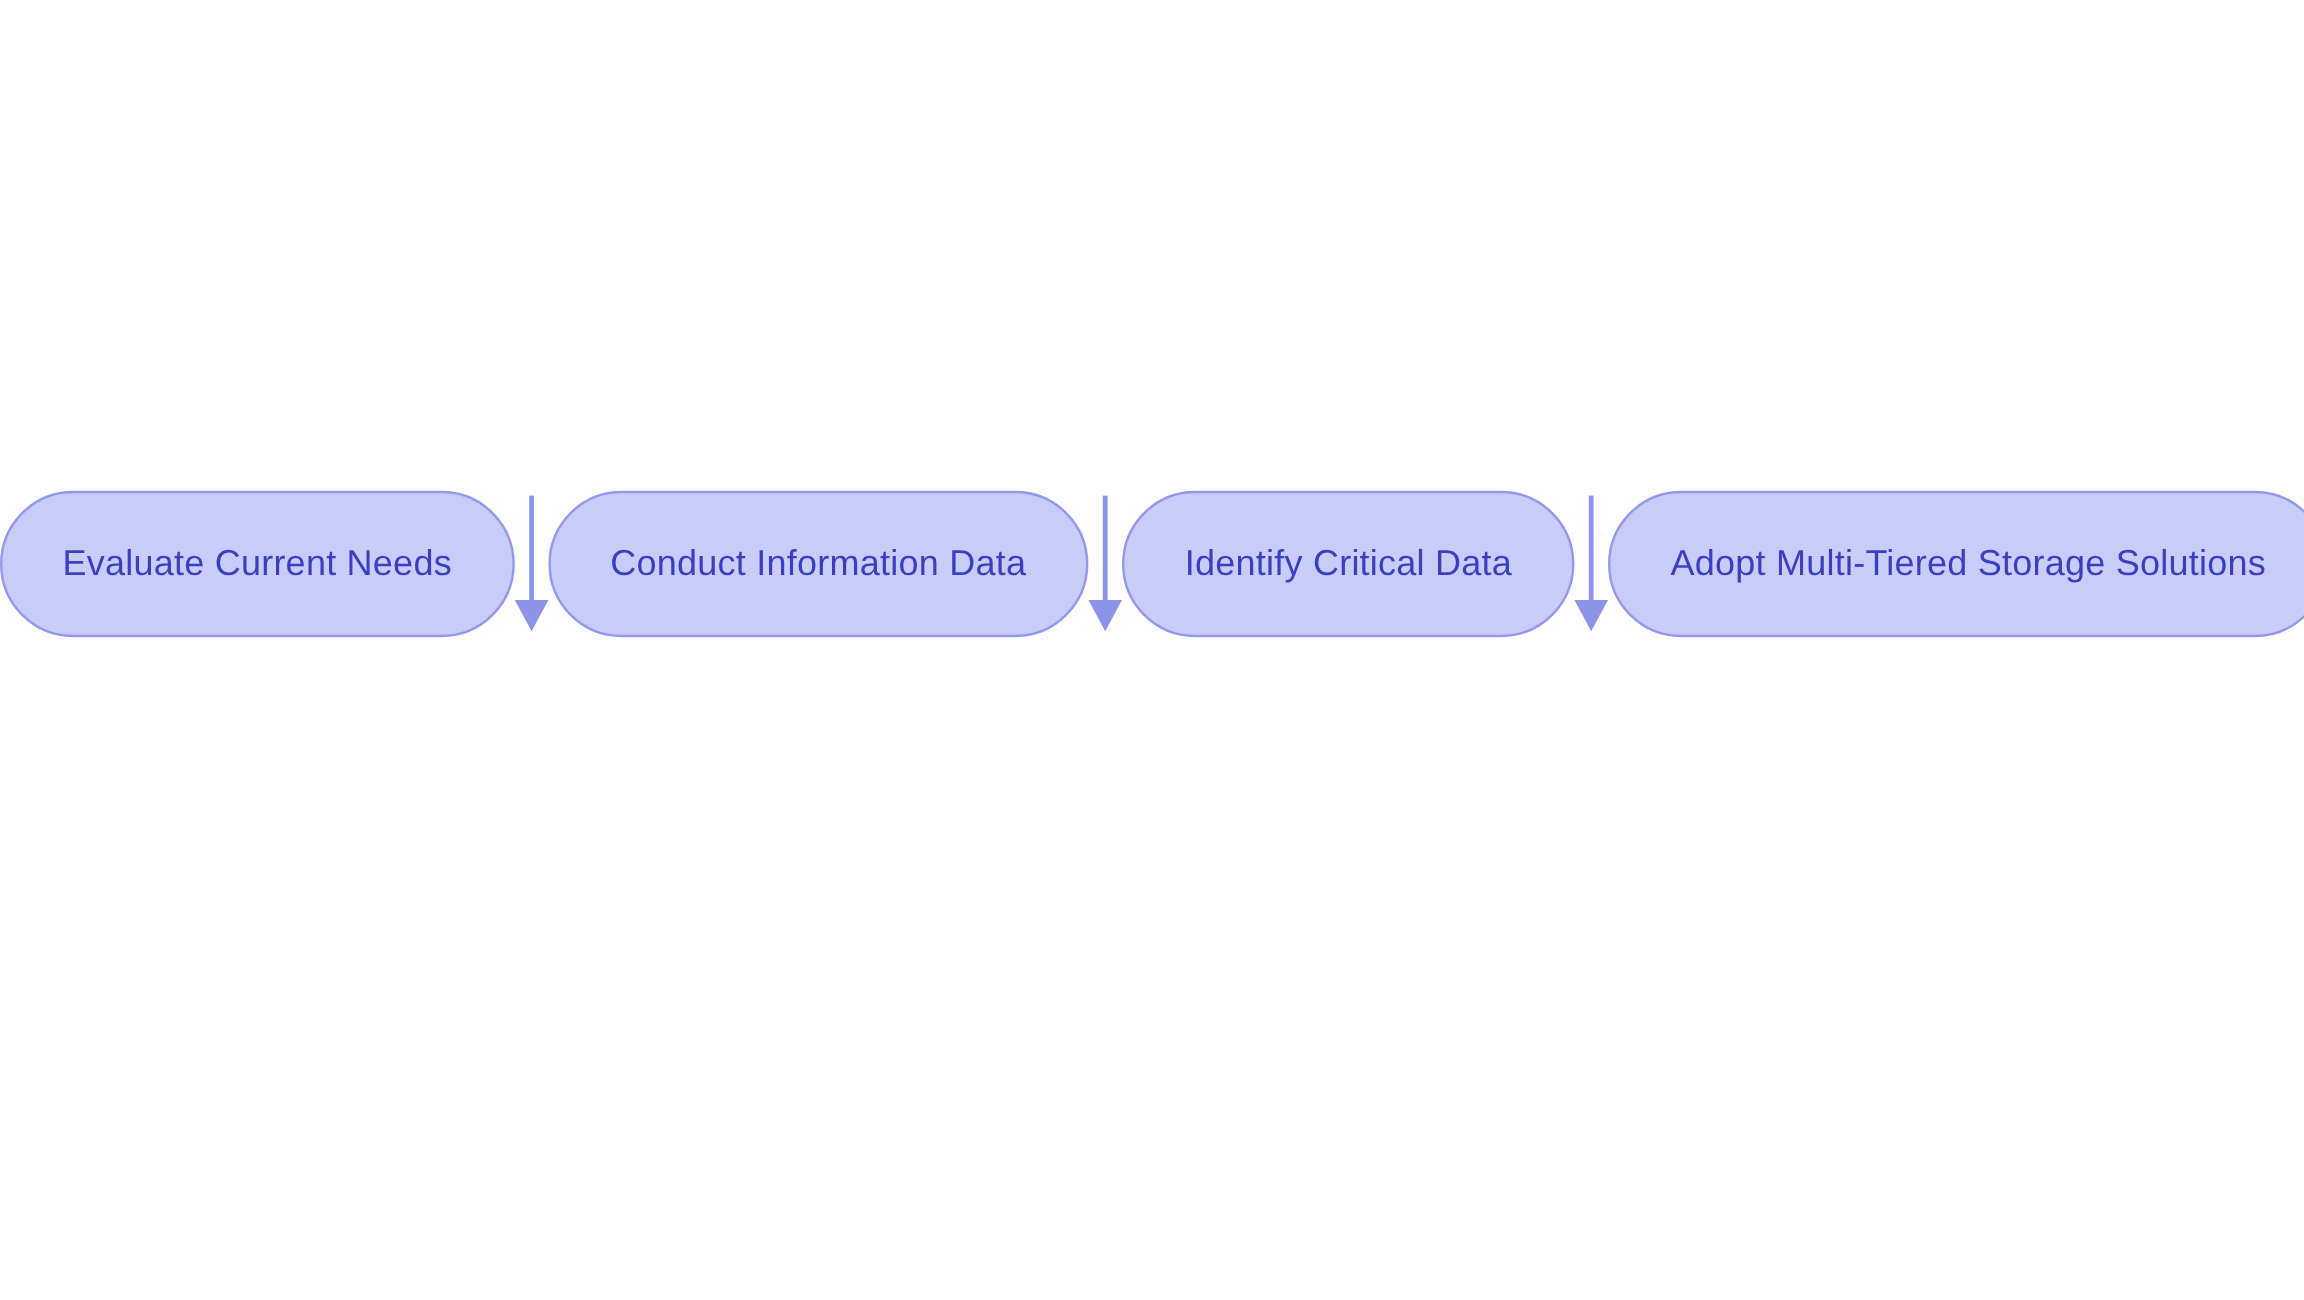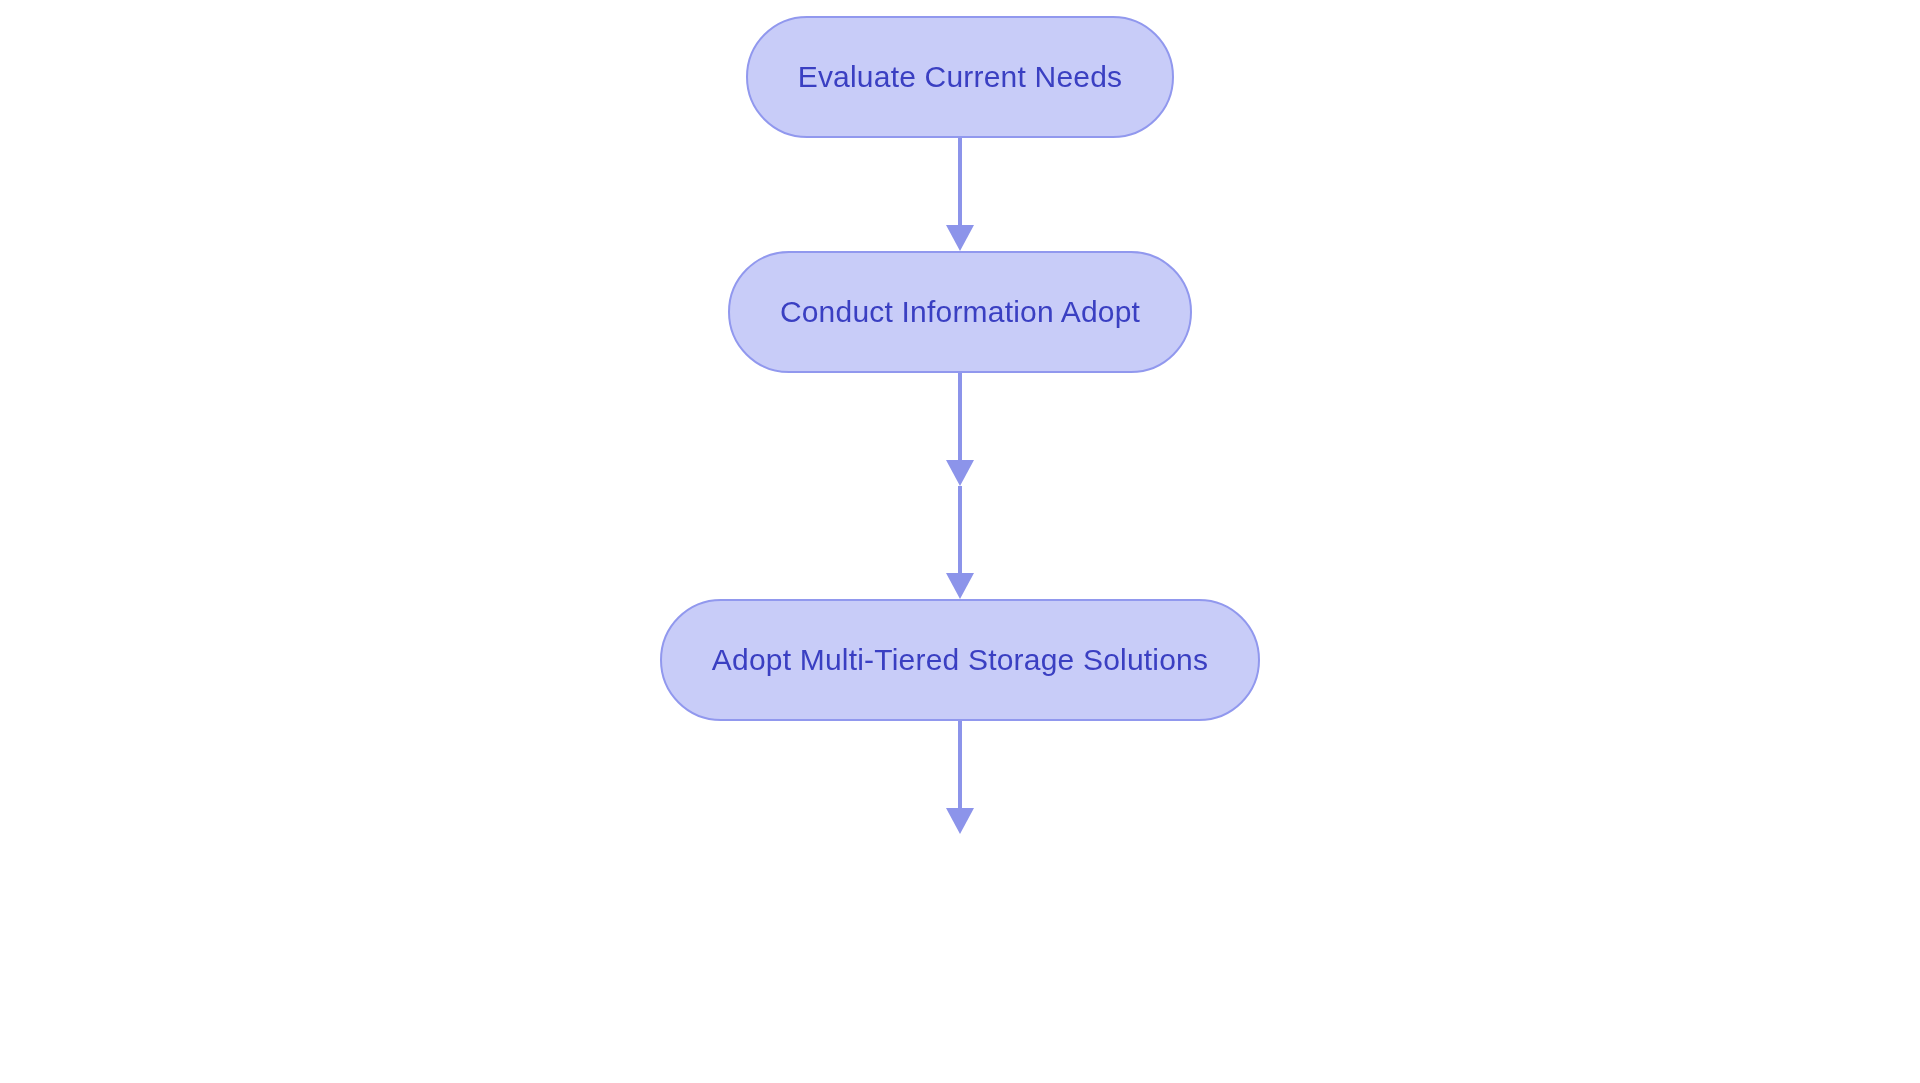--- a/index.html
+++ b/index.html
@@ -8,21 +8,21 @@
     height: 1083px;
     background: #ffffff;
     overflow: hidden;
     font-family: "Liberation Sans", sans-serif;
   }
   .canvas {
     width: 1920px;
     height: 923px;
     padding-top: 16px;
     display: flex;
-    flex-direction: column;
+    flex-direction: row;
     align-items: center;
   }
   .node {
     height: 122px;
     padding: 0 50px;
     background: #c8ccf8;
     border: 2px solid #9198ee;
     border-radius: 61px;
     display: flex;
     align-items: center;
@@ -63,28 +63,31 @@
   <div class="node">
     <span class="node-label">Evaluate Current Needs</span>
   </div>
 
   <div class="arrow">
     <div class="arrow-line"></div>
     <div class="arrow-head"></div>
   </div>
 
   <div class="node">
-    <span class="node-label">Conduct Information Adopt</span>
+    <span class="node-label">Conduct Information Data</span>
   </div>
 
   <div class="arrow">
     <div class="arrow-line"></div>
     <div class="arrow-head"></div>
   </div>
 
+  <div class="node">
+    <span class="node-label">Identify Critical Data</span>
+  </div>
 
   <div class="arrow">
     <div class="arrow-line"></div>
     <div class="arrow-head"></div>
   </div>
 
   <div class="node">
     <span class="node-label">Adopt Multi-Tiered Storage Solutions</span>
   </div>
 

